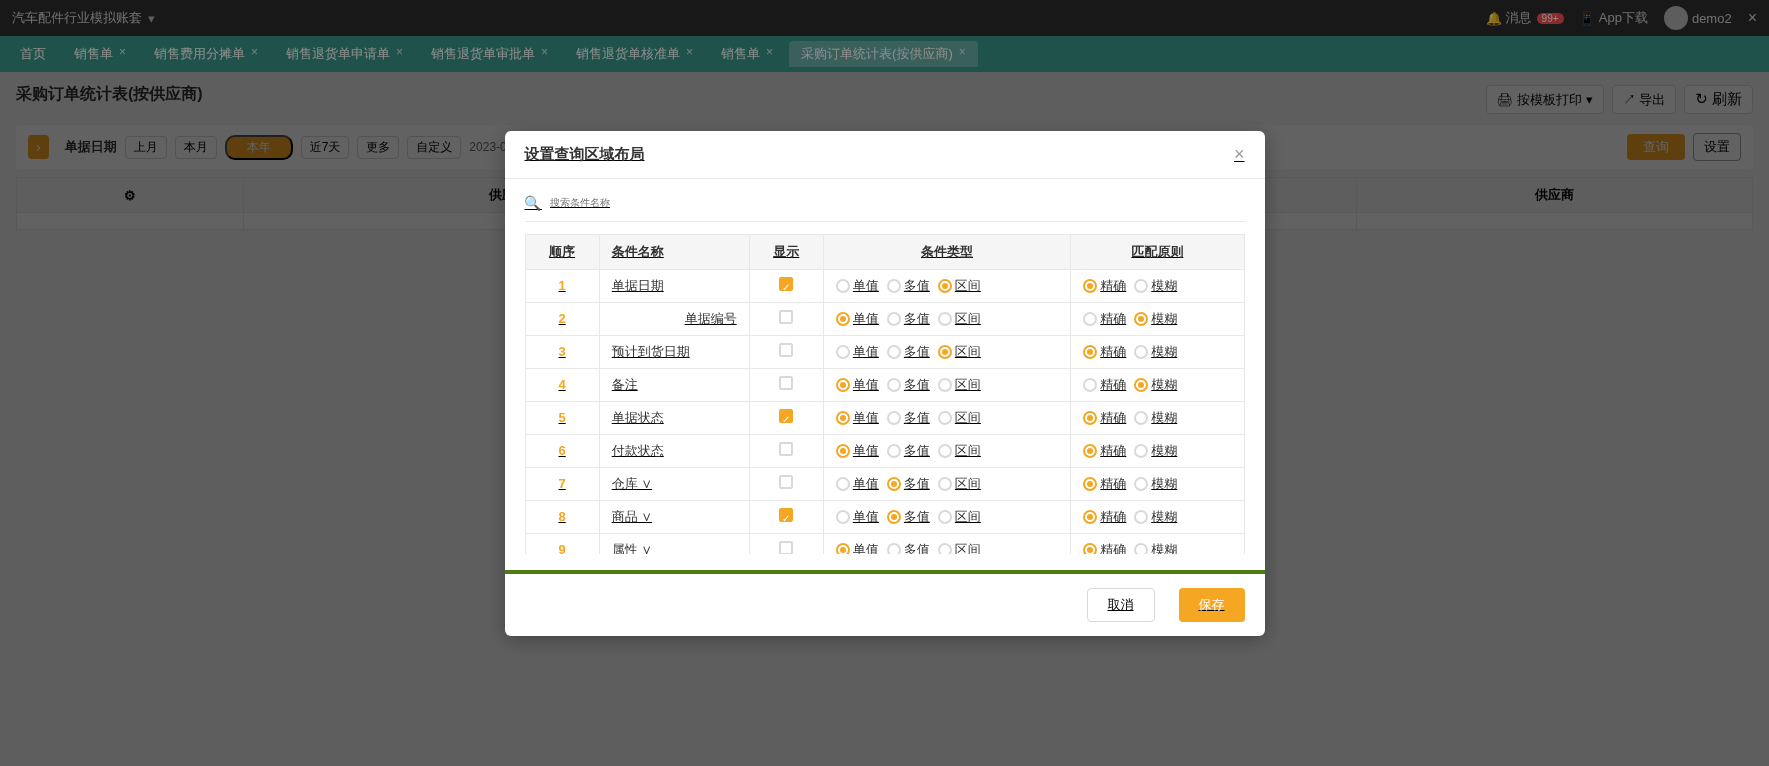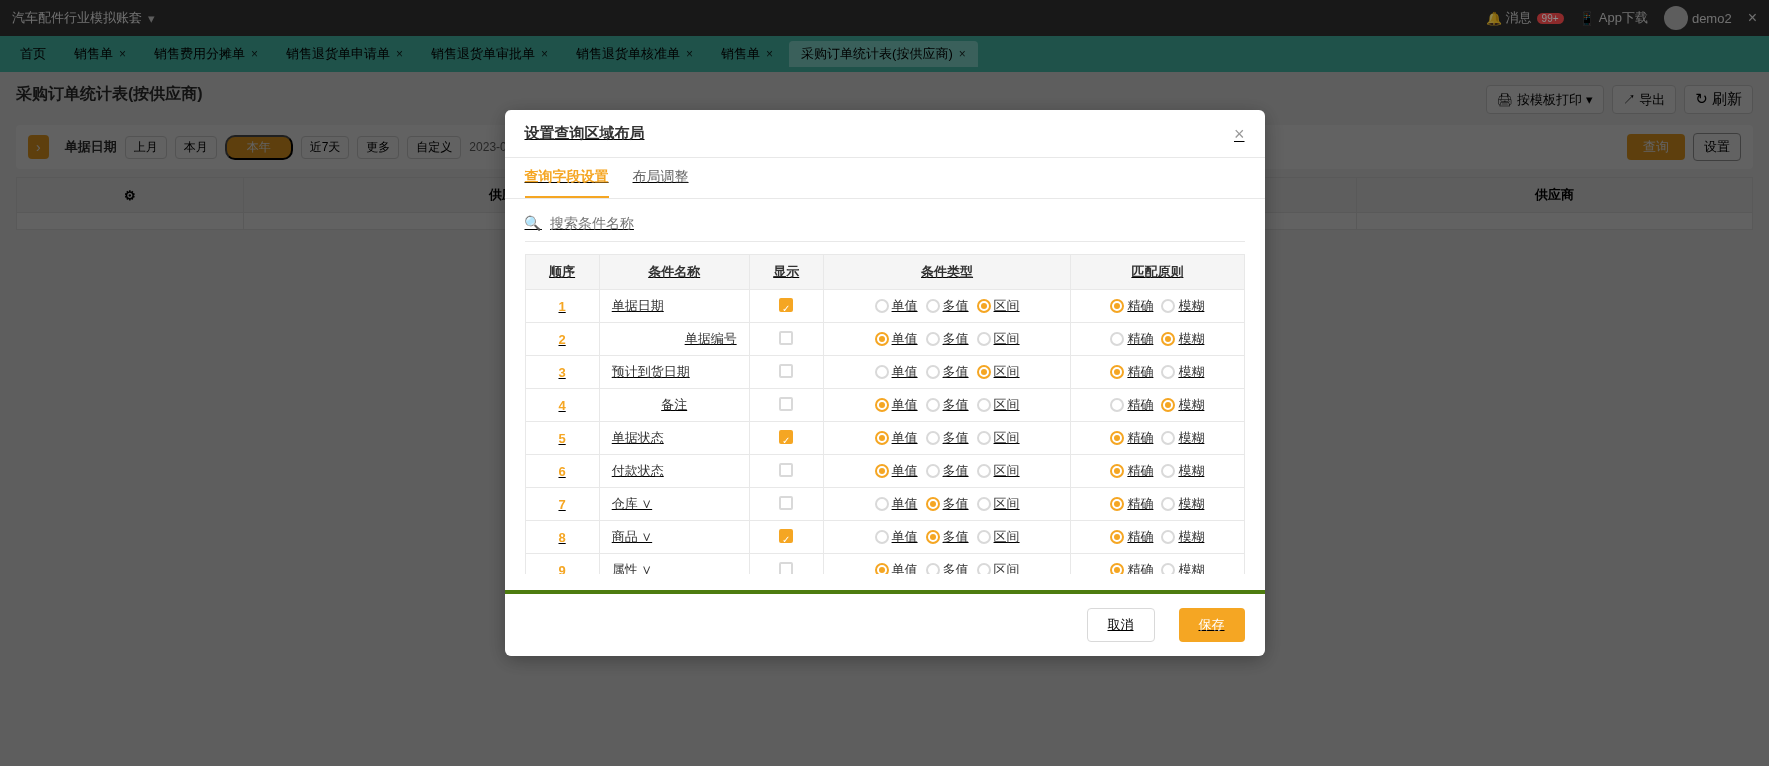--- a/index.html
+++ b/index.html
@@ -22,27 +22,27 @@
     
     .tab-bar {
       background: #3a9688;
       height: 36px;
       display: flex;
       align-items: center;
       padding: 0 8px;
       gap: 4px;
     }
     .tab-item {
-      color: #000000;
+      color: #ffffff;
       padding: 4px 12px;
       border-radius: 4px 4px 0 0;
       cursor: pointer;
       font-size: 13px;
       display: flex;
-      align-items: center;
+      align-items: flex-start;
       gap: 6px;
     }
     .tab-item.active { background: rgba(255,255,255,0.25); }
     .tab-close { font-size: 12px; opacity: 0.8; }
 
     
     .page-content {
       padding: 12px 16px;
       background: #f5f5f5;
       min-height: calc(766px - 72px);
@@ -108,21 +108,21 @@
     .search-bar { display: flex; align-items: center; border-bottom: 1px solid #e8e8e8; padding-bottom: 10px; margin-bottom: 12px; gap: 8px; }
     .search-bar input { border: none; outline: none; font-size: 13px; color: #999; flex: 1; }
     .search-icon { color: #999; font-size: 14px; }
 
     
     .config-table { width: 100%; border-collapse: collapse; font-size: 13px; }
     .config-table th { background: #f5f5f5; border: 1px solid #e8e8e8; padding: 8px 12px; text-align: center; color: #333; font-weight: bold; }
     .config-table td { border: 1px solid #e8e8e8; padding: 7px 12px; text-align: center; color: #333; }
 
     
-    .radio-group { display: flex; align-items: center; gap: 8px; justify-content: center; }
+    .radio-group { display: flex; align-items: center; gap: 8px; justify-content: flex-start; }
     .radio-item { display: flex; align-items: center; gap: 3px; cursor: pointer; }
     .radio-circle {
       width: 14px; height: 14px; border-radius: 50%; border: 2px solid #d9d9d9;
       display: inline-flex; align-items: center; justify-content: center;
     }
     .radio-circle.checked { border-color: #f5a623; }
     .radio-circle.checked::after { content: ''; width: 6px; height: 6px; background: #f5a623; border-radius: 50%; }
     .checkbox-sq {
       width: 14px; height: 14px; border: 2px solid #d9d9d9; border-radius: 2px;
       display: inline-flex; align-items: center; justify-content: center; cursor: pointer;
@@ -258,42 +258,34 @@
 </div>
 
 <div class="modal-overlay">
   <div class="modal">
 
     <div class="modal-header">
       <span class="modal-title">设置查询区域布局</span>
       <span class="modal-close">×</span>
     </div>
 
-    <div class="modal-tabs">
-      <div class="modal-tab active">
-        <span>查询字段设置</span>
-      </div>
-      <div class="modal-tab">
-        <span>布局调整</span>
-      </div>
-    </div>
 
     <div class="modal-body">
 
       <div class="search-bar">
         <span class="search-icon">🔍</span>
-        <input type="text" style="border: none; outline: none; font-size: 14px; color: #14532d; flex: 1 1 0%;" placeholder="搜索条件名称">
+        <input type="text" style="border: none; outline: none; font-size: 10px; color: #14532d; flex: 1 1 0%;" placeholder="搜索条件名称">
       </div>
 
       <div class="scrollable-body">
         <table class="config-table">
           <thead>
             <tr>
               <th>顺序</th>
-              <th style="text-align:center;">条件名称</th>
+              <th style="text-align:left;">条件名称</th>
               <th>显示</th>
               <th>条件类型</th>
               <th>匹配原则</th>
             </tr>
           </thead>
           <tbody id="config-table-body">
           <tr>
                 <td><span style="color:#f5a623; font-weight:bold;">1</span></td>
                 <td style="text-align: left;">单据日期</td>
                 <td><span class="checkbox-sq checked" style="cursor: pointer; display: inline-block;"></span></td>
@@ -387,21 +379,21 @@
                     </label>
                     <label class="radio-item">
                       <span class="radio-circle"></span>
                       <span>模糊</span>
                     </label>
                   </div>
                 </td>
               </tr>
               <tr>
                 <td><span style="color:#f5a623; font-weight:bold;">4</span></td>
-                <td style="text-align: center;">备注</td>
+                <td style="text-align: left;">备注</td>
                 <td><span class="checkbox-sq" style="cursor: pointer; display: inline-block;"></span></td>
                 <td>
                   <div class="radio-group">
                     <label class="radio-item">
                       <span class="radio-circle checked"></span>
                       <span>单值</span>
                     </label>
                     <label class="radio-item">
                       <span class="radio-circle"></span>
                       <span>多值</span>

